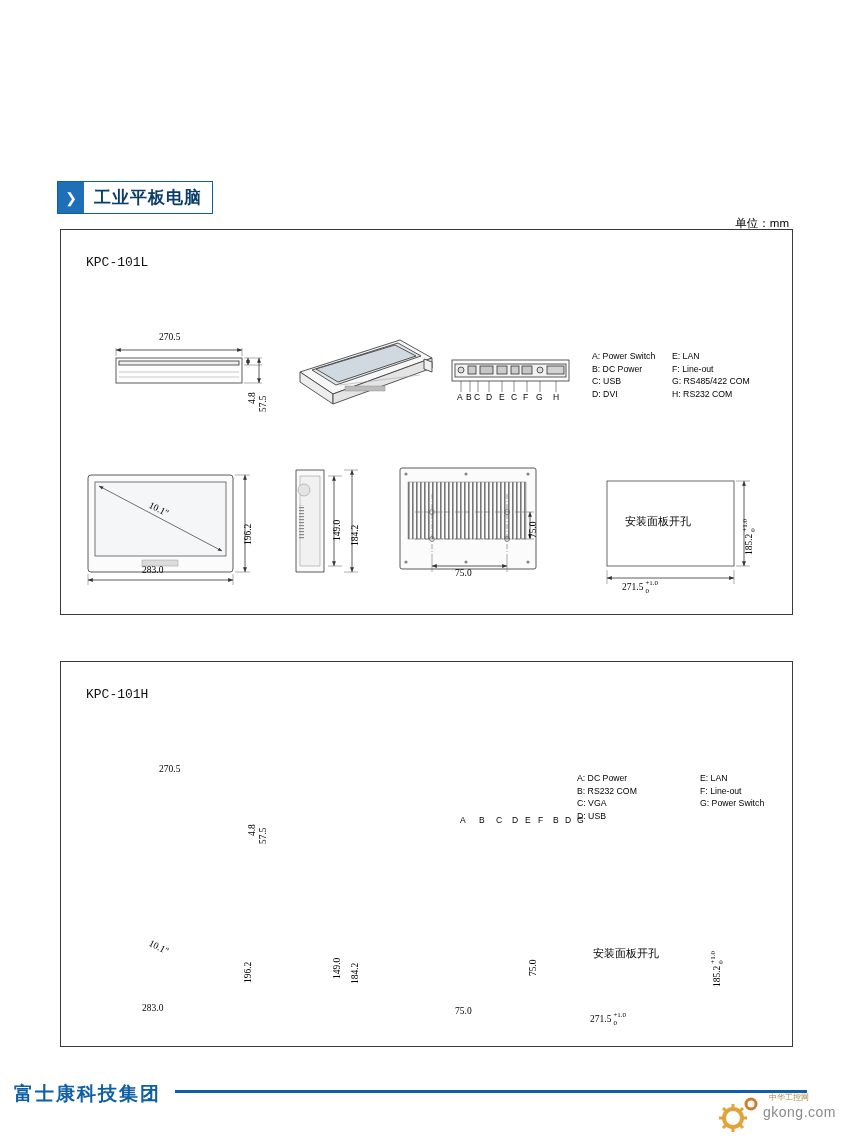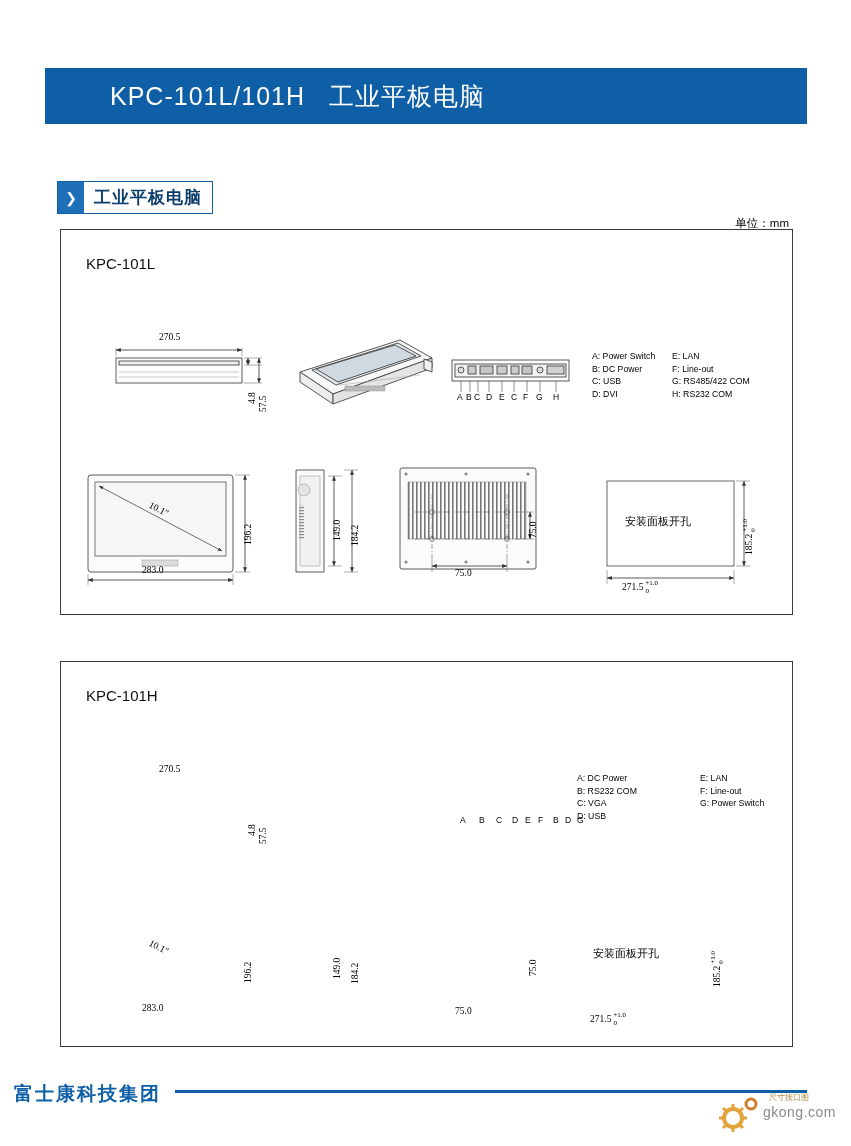--- a/index.html
+++ b/index.html
@@ -84,22 +84,23 @@
   .dia-box {
     position: absolute;
     border: 1px solid #3a3a3a;
     background: #ffffff;
   }
   #box-l { left: 60px; top: 229px; width: 731px; height: 384px; }
   #box-h { left: 60px; top: 661px; width: 731px; height: 384px; }
 
   .model-label {
     position: absolute;
-    font-size: 15px;
+    font-size: 13px;
     color: #111;
+    font-family: Liberation Mono, monospace;
   }
 
   
   .footer-line {
     position: absolute;
     left: 45px;
     top: 1090px;
     width: 762px;
     height: 3px;
     background: #0f5fa6;
@@ -173,23 +174,20 @@
     font-family: "Liberation Sans", sans-serif;
     white-space: pre;
   }
   .diag-svg { position: absolute; left: 0; top: 0; }
 </style>
 </head>
 <body>
 
 <div class="page">
 
-  <div class="title-bar">
-    <div class="title-text">KPC-101L/101H   工业平板电脑</div>
-  </div>
 
   <div class="section-head">
     <div class="chev">❯</div>
     <div class="sh-label">工业平板电脑</div>
   </div>
   <div class="unit-note">单位：mm</div>
 
   <div class="dia-box" id="box-l"></div>
   <div class="model-label" style="left:86px; top:255px;">KPC-101L</div>
 
@@ -524,17 +522,17 @@
           <line x1="8" y1="30" x2="13" y2="30"></line>
           <line x1="31" y1="30" x2="36" y2="30"></line>
           <line x1="12" y1="20" x2="16" y2="24"></line>
           <line x1="28" y1="36" x2="32" y2="40"></line>
           <line x1="32" y1="20" x2="28" y2="24"></line>
           <line x1="16" y1="36" x2="12" y2="40"></line>
         </g>
         <circle cx="40" cy="16" r="5" fill="none" stroke="#cf7d2a" stroke-width="3"></circle>
       </g>
     </svg>
-    <div class="wm-sub">尺寸接口图</div>
+    <div class="wm-sub">中华工控网</div>
     <div class="wm-text">gkong.com</div>
   </div>
 
 </div>
 
 </body></html>

